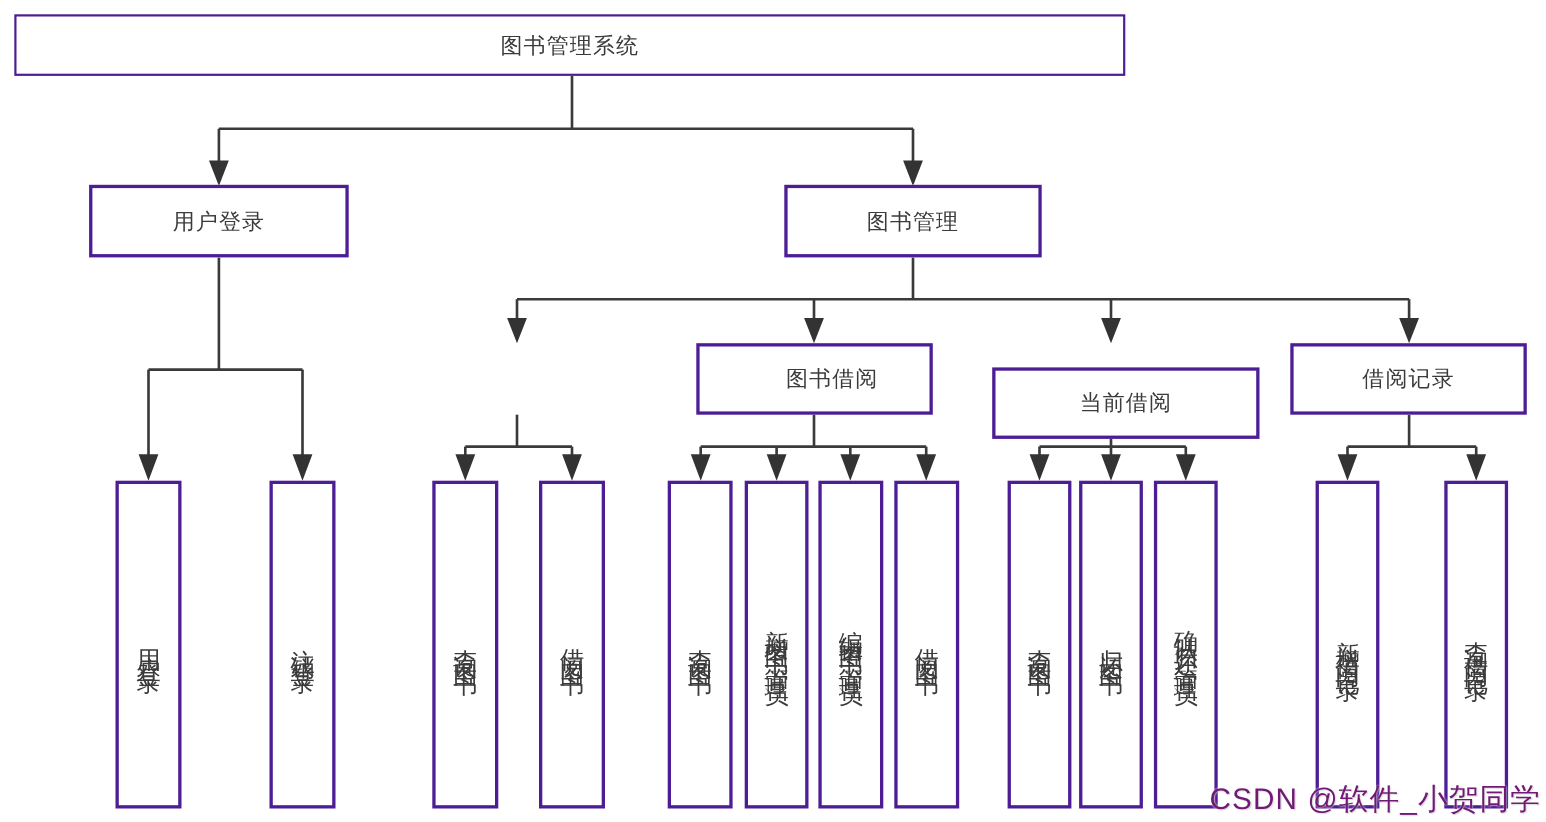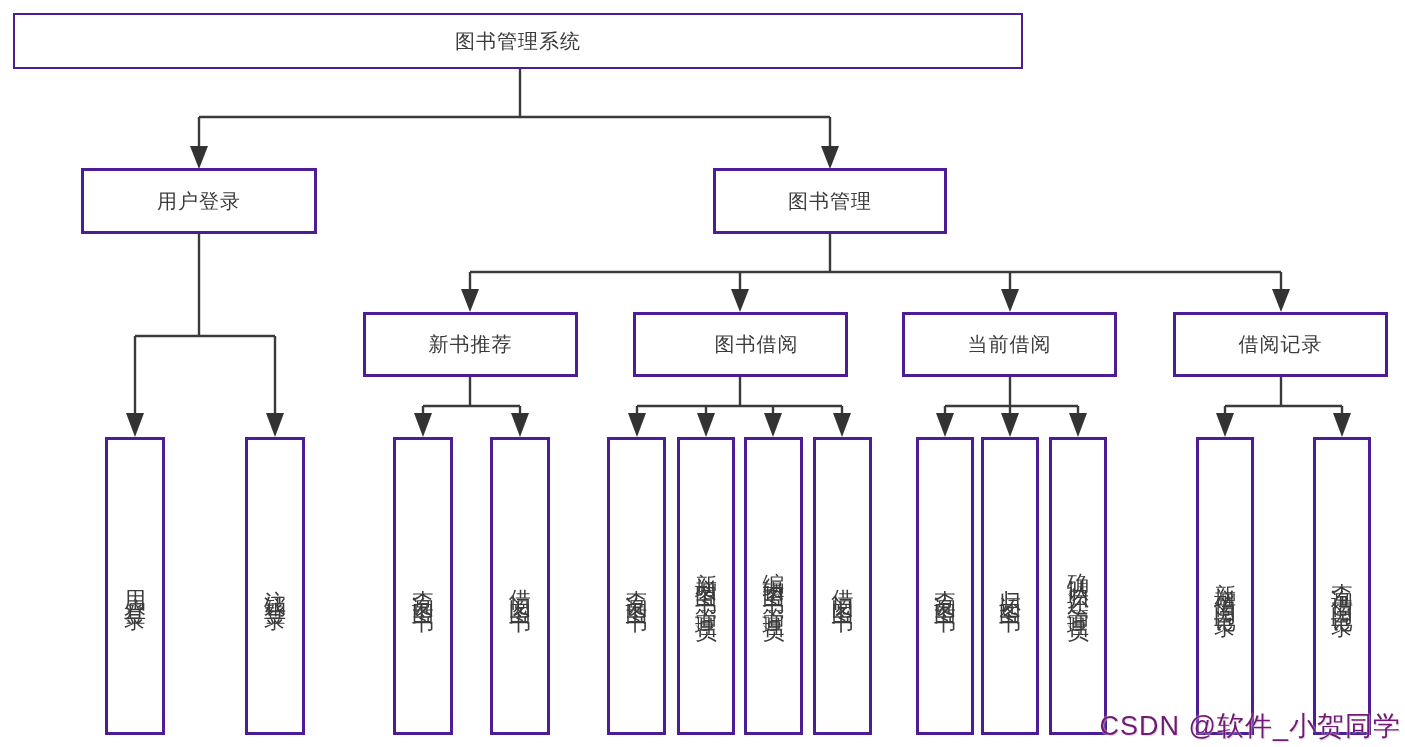--- a/index.html
+++ b/index.html
@@ -59,21 +59,21 @@
     text-orientation: mixed;
     font-size: 22px;
     letter-spacing: 7px;
     white-space: normal;
     line-height: 1;
   }
   #n-user-login     { left: 81px;  width: 236px; }
   #n-book-mgmt      { left: 713px; width: 234px; }
   #n-new-book       { left: 363px;  width: 215px; }
   #n-book-borrow    { left: 633px;  width: 215px; padding-left: 32px; }
-  #n-current-borrow { left: 902px;  width: 215px; }
+  #n-current-borrow { left: 902px;  width: 243px; margin-top: 22px; }
   #n-borrow-records { left: 1173px; width: 215px; }
   #l-login      { left: 105px;  width: 60px; }
   #l-logout     { left: 245px;  width: 60px; }
   #l-nb-query   { left: 393px;  width: 60px; }
   #l-nb-borrow  { left: 490px;  width: 60px; }
   #l-bb-query   { left: 607px;  width: 59px; }
   #l-bb-add     { left: 677px;  width: 58px; }
   #l-bb-edit    { left: 744px;  width: 59px; }
   #l-bb-borrow  { left: 813px;  width: 59px; }
   #l-cb-query   { left: 916px;  width: 58px; }
@@ -157,21 +157,20 @@
     <path class="arrow" d="M1216 413 H1234 L1225 437 Z"></path>
     <path class="line" d="M1342 406 V416"></path>
     <path class="arrow" d="M1333 413 H1351 L1342 437 Z"></path>
   </svg>
 
   <div class="node root" id="n-root">图书管理系统</div>
 
   <div class="node lvl2" id="n-user-login">用户登录</div>
   <div class="node lvl2" id="n-book-mgmt">图书管理</div>
 
-  <div class="node lvl3" id="n-new-book">新书推荐</div>
   <div class="node lvl3" id="n-book-borrow">图书借阅</div>
   <div class="node lvl3" id="n-current-borrow">当前借阅</div>
   <div class="node lvl3" id="n-borrow-records">借阅记录</div>
 
   <div class="node leaf" id="l-login">用户登录</div>
   <div class="node leaf" id="l-logout">注销登录</div>
 
   <div class="node leaf" id="l-nb-query">查询图书</div>
   <div class="node leaf" id="l-nb-borrow">借阅图书</div>
 

